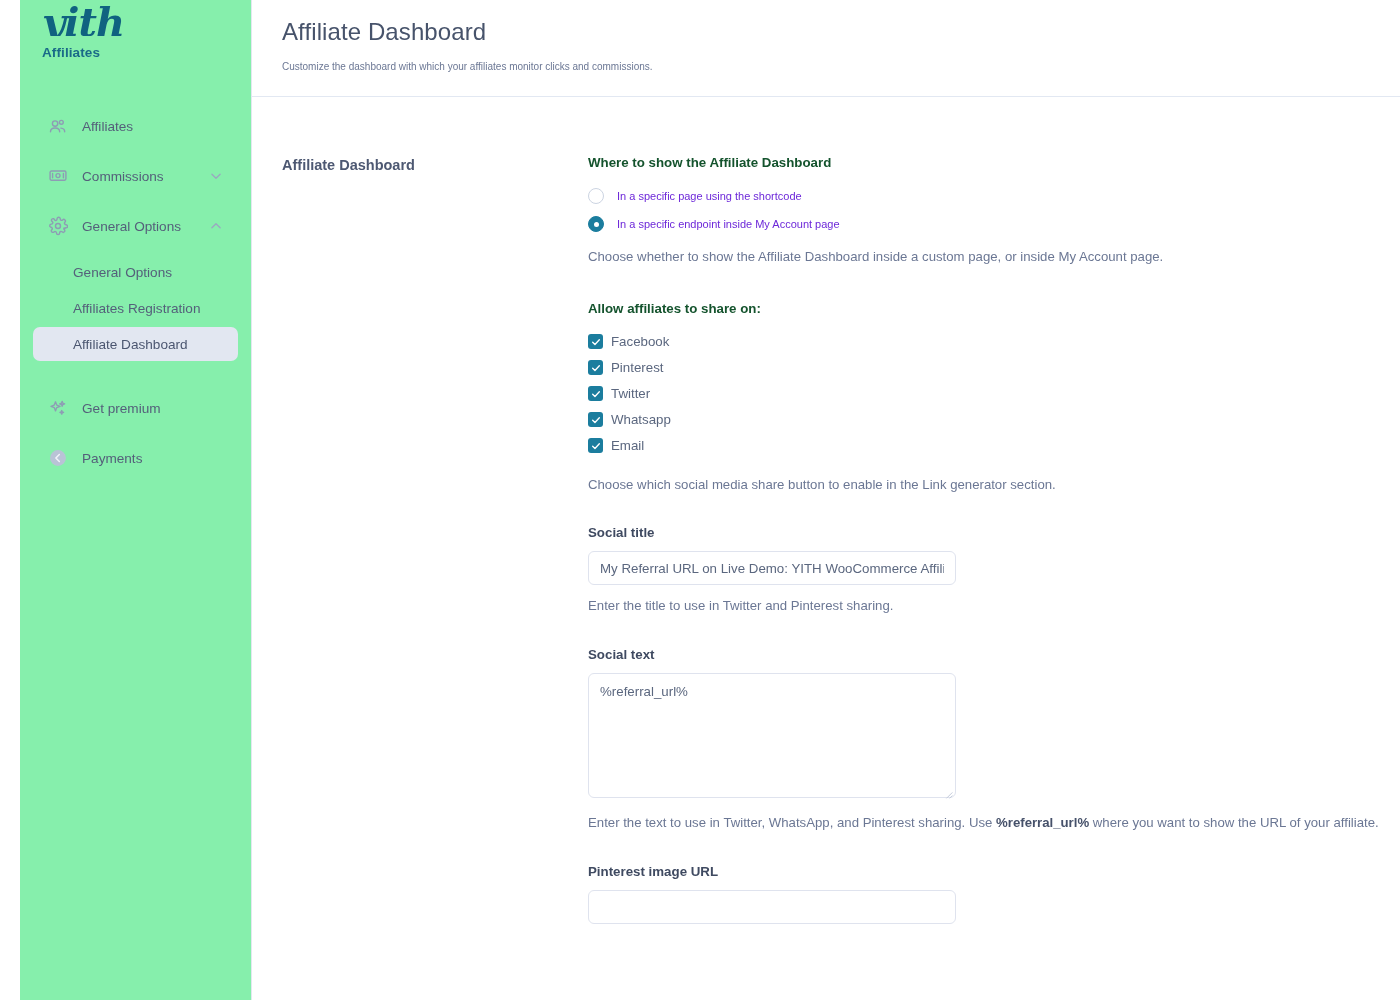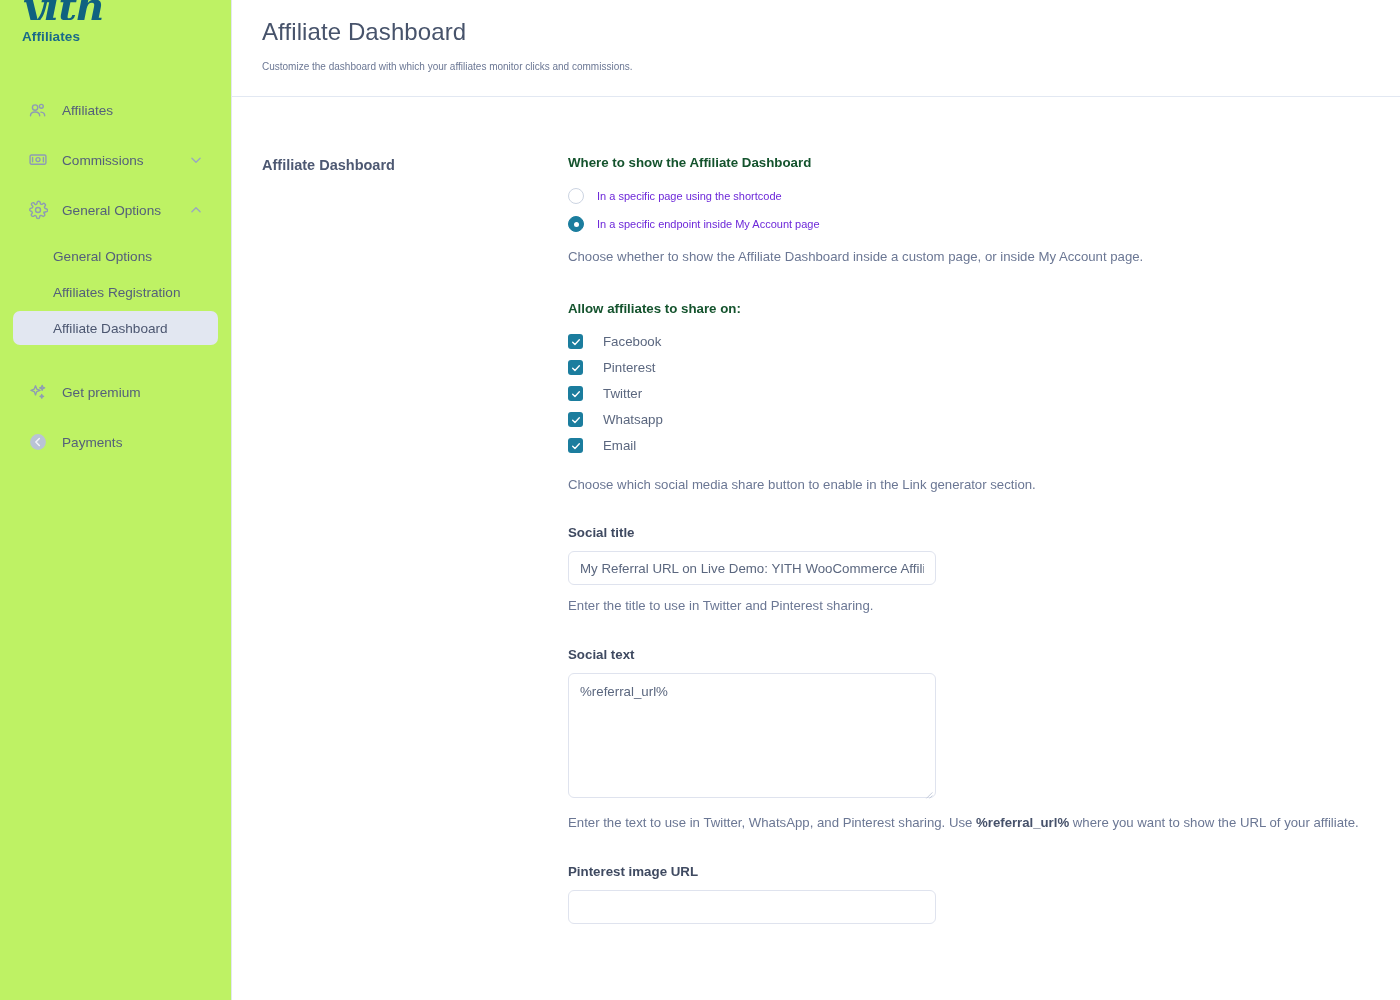--- a/index.html
+++ b/index.html
@@ -7,24 +7,25 @@
     width: 1400px; height: 1000px;
     font-family: "Liberation Sans", sans-serif;
     background: #ffffff;
     overflow: hidden;
   }
   .app { display: flex; width: 1400px; height: 1000px; }
 
   
   .sidebar {
     width: 232px; flex: 0 0 232px;
-    background: #bef264;
+    background: #86efac;
     border-right: 1px solid #e3e7f0;
     position: relative;
-    padding-top: 0;
+    padding-top: 16px;
+    margin-left: 20px;
   }
   .brand { padding: 0 0 0 22px; margin-top: -14px; }
   .brand-logo {
     font-family: "DejaVu Serif", serif;
     font-style: italic;
     font-weight: 700;
     font-size: 40px;
     color: #106280;
     letter-spacing: -1px;
     line-height: 1;
@@ -128,21 +129,21 @@
     position: absolute; right: 2px; top: 2px;
     width: 19px; height: 19px; border-radius: 50%;
     background: #fff;
     display: flex; align-items: center; justify-content: center;
   }
   .toggle-knob svg { width: 11px; height: 11px; display: block; color: #8fae43; }
   .toggle-desc { margin-top: 13px; }
 
   
   .check-block { margin-top: 34px; }
-  .check-row { display: flex; align-items: center; gap: 20px; height: 26px; cursor: pointer; }
+  .check-row { display: flex; align-items: center; gap: 8px; height: 26px; cursor: pointer; }
   .check-box {
     width: 15px; height: 15px; flex: 0 0 15px; border-radius: 3px;
     background: #1b7d9e; display: flex; align-items: center; justify-content: center;
   }
   .check-box svg { width: 10px; height: 10px; display: block; color: #fff; }
   .check-label { font-size: 13.3px; color: #5b677f; }
   .check-desc { margin-top: 17px; }
 
   
   .input-block { margin-top: 31px; }

